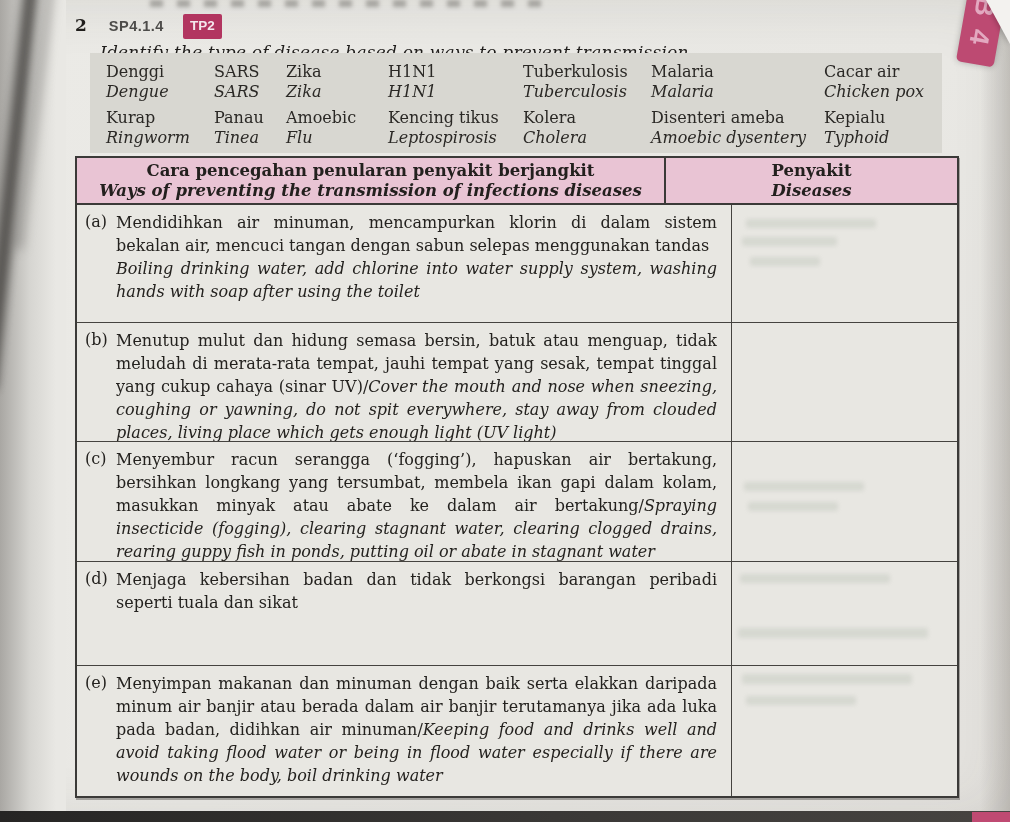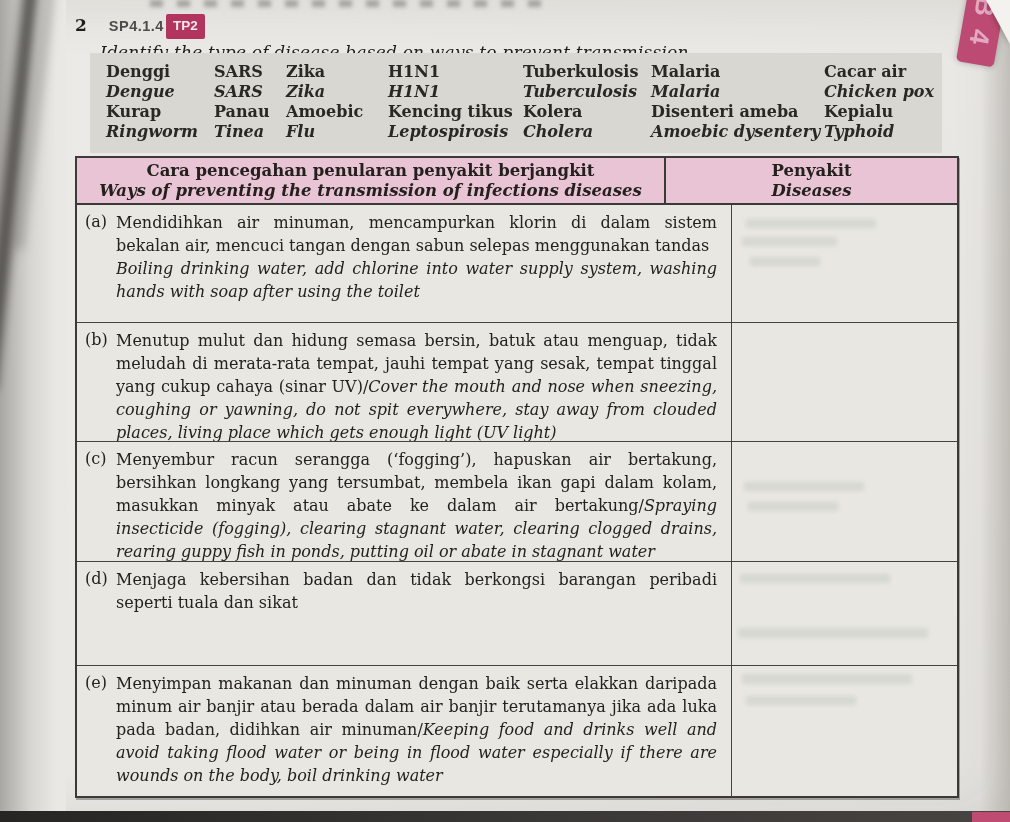--- a/index.html
+++ b/index.html
@@ -28,30 +28,30 @@
   .page-corner{position:absolute;top:0;right:0;width:0;height:0;
     border-top:44px solid #f3f2ef;border-left:24px solid transparent;filter:drop-shadow(-2px 1px 2px rgba(0,0,0,.18));}
   
   .heading{position:absolute;left:75px;top:14px;width:830px;color:#1f1d1b;}
   .hline1{display:flex;align-items:baseline;font-size:17px;line-height:22px;}
   .hnum{font-weight:bold;margin-right:12px;}
   .htext-ms{letter-spacing:.2px;}
   .sp{font-family:"Liberation Sans",sans-serif;font-weight:bold;font-size:14.5px;color:#4d4c4a;
     margin-left:10px;letter-spacing:.5px;}
   .tp{font-family:"Liberation Sans",sans-serif;font-weight:bold;font-size:13.5px;color:#f4e7ed;
-    background:#b23560;padding:1px 7px 2px;border-radius:2px;margin-left:2px;position:relative;top:-1px;}
+    background:#b23560;padding:1px 7px 2px;border-radius:2px;margin-left:19px;position:relative;top:-1px;}
   .hline2{font-style:italic;font-size:17px;margin-left:25px;margin-top:2px;letter-spacing:.2px;}
   
   .disease-box{position:absolute;left:90px;top:53px;width:852px;height:100px;background:#d8d7d1;
     box-sizing:border-box;padding:9px 0 0 16px;display:grid;
-    grid-template-columns:108px 72px 102px 135px 128px 173px 1fr;font-weight:bold;}
+    grid-template-columns:108px 72px 102px 135px 128px 173px 1fr;}
   .dcol{display:flex;flex-direction:column;}
   .dn{font-size:16px;line-height:20px;color:#2a2825;white-space:nowrap;}
   .it{font-style:italic;}
-  .gap{margin-top:0;}
+  .gap{margin-top:6px;}
   
   .ptable{position:absolute;left:75px;top:156px;width:884px;height:642px;box-sizing:border-box;
     border:2px solid #3b3a38;background:#e8e7e2;display:flex;flex-direction:column;
     box-shadow:1px 2px 0 rgba(40,38,35,.35);}
   .thead{display:flex;height:45px;flex:none;background:#e9c4d4;border-bottom:2px solid #3b3a38;}
   .thead-left{width:589px;flex:none;border-right:2px solid #3b3a38;display:flex;flex-direction:column;
     align-items:center;justify-content:center;box-sizing:border-box;}
   .thead-right{flex:1;display:flex;flex-direction:column;align-items:center;justify-content:center;}
   .th-ms{font-weight:bold;font-size:16.5px;line-height:20px;color:#23201e;}
   .th-en{font-weight:bold;font-style:italic;font-size:16.5px;line-height:20px;color:#23201e;}

